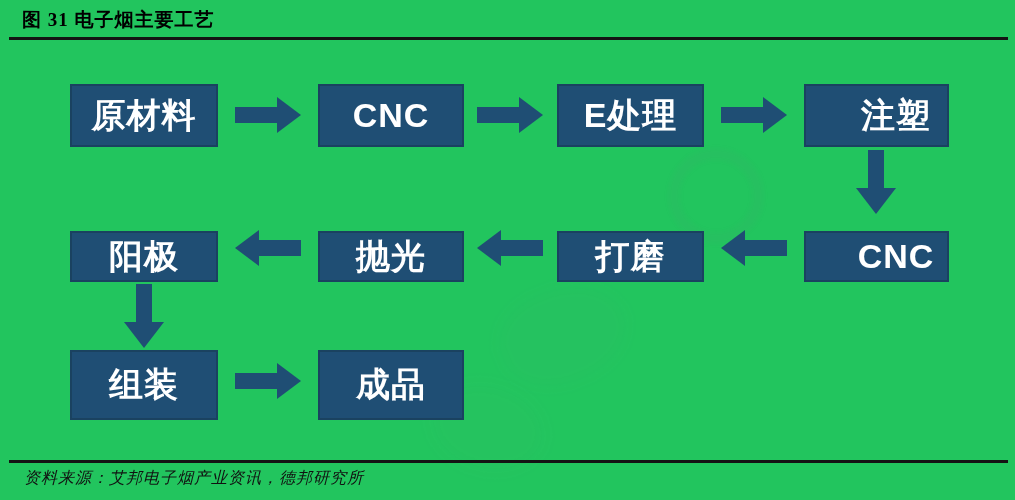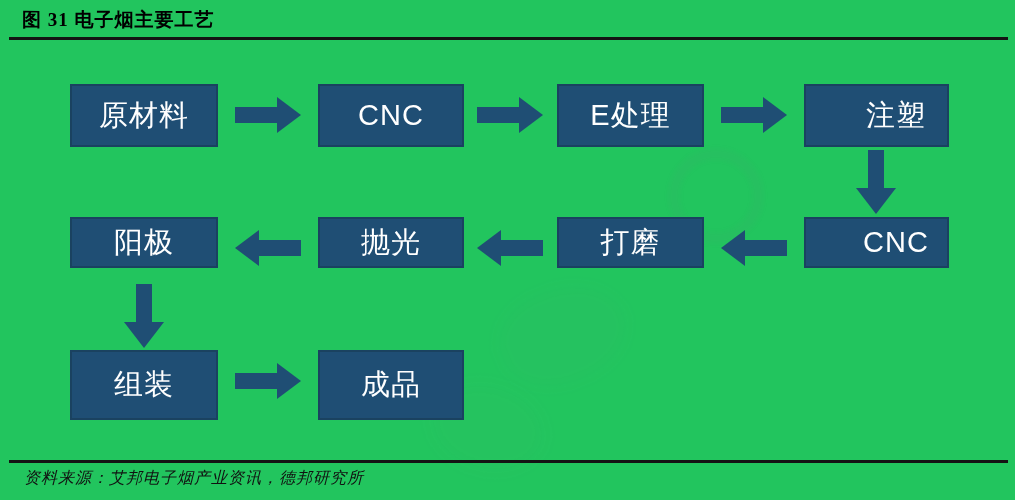--- a/index.html
+++ b/index.html
@@ -40,26 +40,26 @@
     color:#111111;
     letter-spacing:1px;
   }
   
   .node{
     position:absolute;
     background:var(--node-fill);
     border:2px solid var(--node-border);
     color:var(--node-text);
     display:flex;align-items:center;justify-content:center;
-    font-weight:normal;
-    font-size:29px;
+    font-weight:bold;
+    font-size:34px;
     letter-spacing:1px;
   }
   .r1{top:84px;height:63px;}
-  .r2{top:217px;height:51px;}
+  .r2{top:231px;height:51px;}
   .r3{top:350px;height:70px;}
   .c1{left:70px;width:148px;}
   .c2{left:318px;width:146px;}
   .c3{left:557px;width:147px;}
   .c4{left:804px;width:145px;padding-left:39px;}
   
   .arrow{position:absolute;}
   .arrow-h{width:66px;height:36px;}
   .arrow-h .shaft{
     position:absolute;top:10px;width:42px;height:16px;

